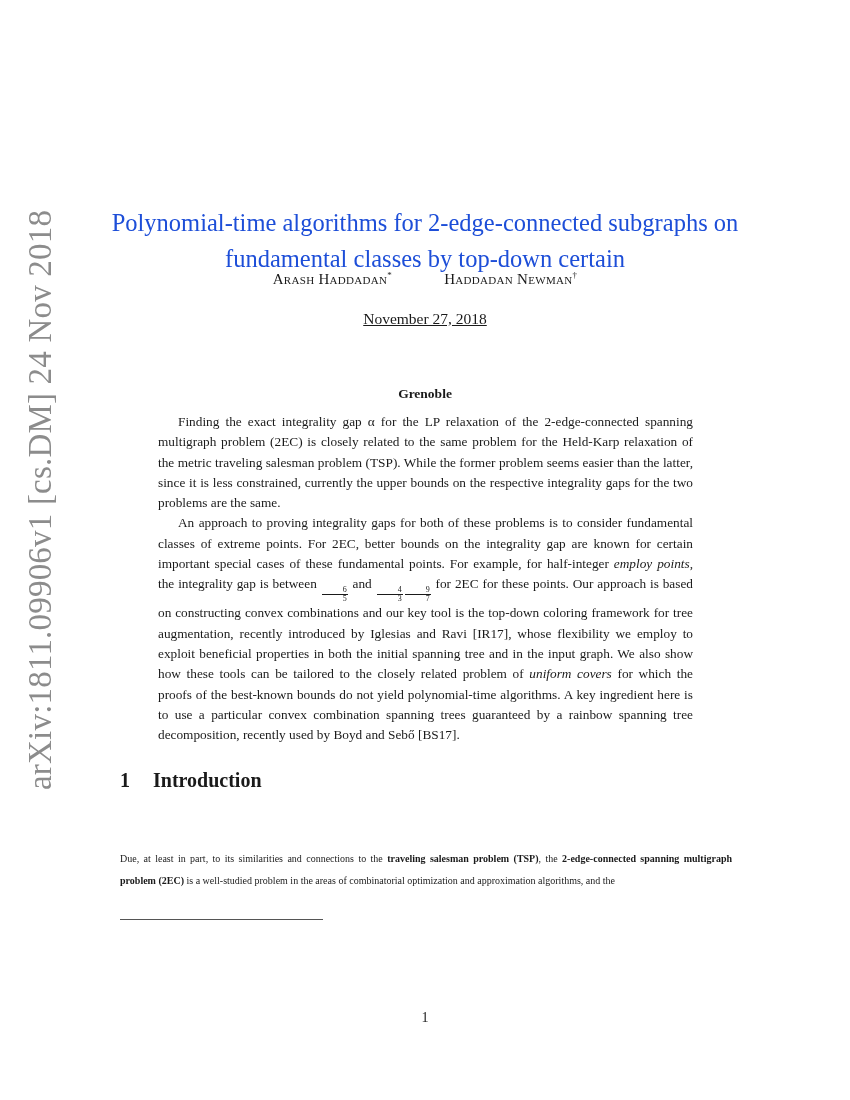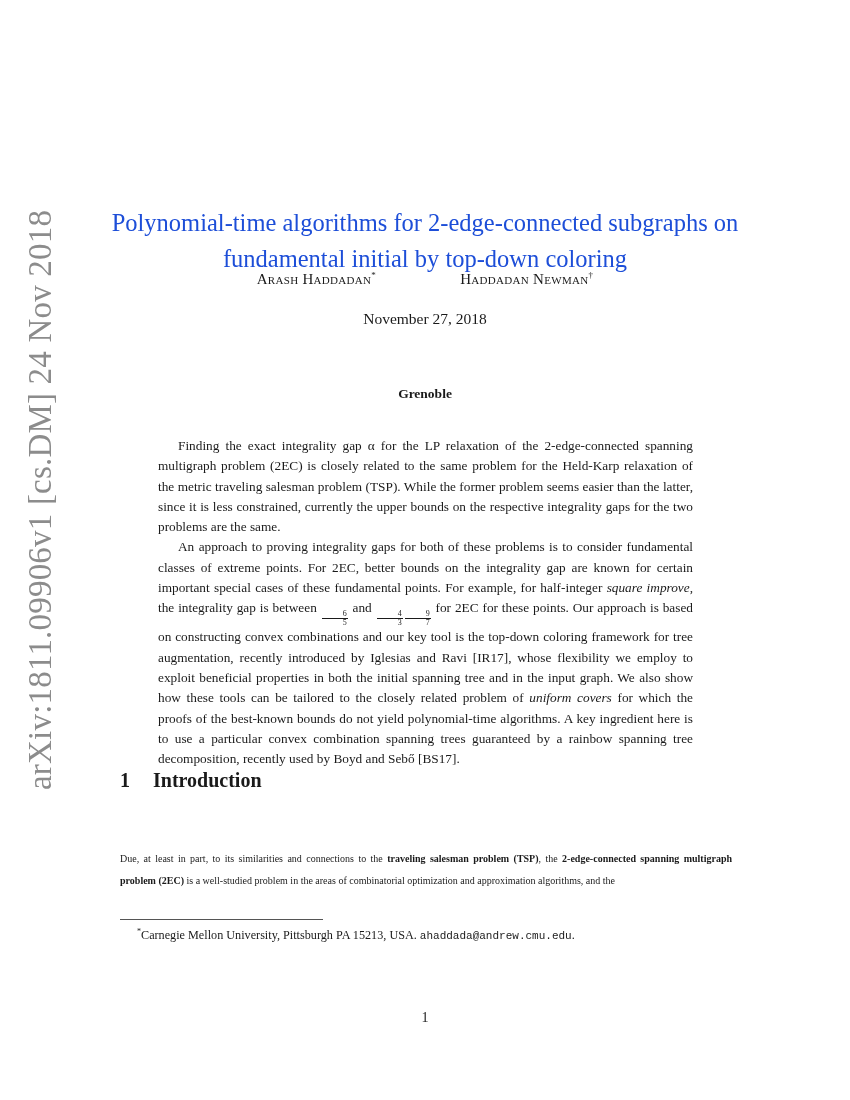--- a/index.html
+++ b/index.html
@@ -14,32 +14,32 @@
       font-family: "Liberation Serif", serif;
     }
     .title {
       position: absolute; left: 110px; width: 630px; top: 176px;
       text-align: center; font-size: 24.5px; line-height: 36px; color: #1d4ed8; margin-top: 29px;
     }
     .authors {
       position: absolute; left: 110px; width: 630px; top: 270px;
       text-align: center; font-size: 15px; font-variant: small-caps; letter-spacing: 0.3px;
     }
-    .authors .author { display: inline-block; margin: 0 40px; }
+    .authors .author { display: inline-block; margin: 0 24px; }
     .authors sup { font-size: 9px; font-variant: normal; }
     .date {
       position: absolute; left: 110px; width: 630px; top: 310px;
-      text-align: center; font-size: 15.5px;
+      text-align: center; font-size: 15.5px; text-decoration: underline;
     }
     .abstract-heading {
       position: absolute; left: 110px; width: 630px; top: 386px;
       text-align: center; font-size: 13.5px; font-weight: bold;
     }
     .abstract {
-      position: absolute; left: 158px; width: 535px; top: 436px;
+      position: absolute; left: 158px; width: 535px; top: 412px;
       font-size: 13.3px; line-height: 20.3px; text-align: justify;
     }
     .abstract p { margin: 0; text-indent: 20px; }
     .frac {
       display: inline-flex; flex-direction: column; vertical-align: -4px;
       font-size: 8px; line-height: 8px; text-align: center; margin: 0 1px;
     }
     .frac .num { border-bottom: 0.8px solid #1a1a1a; padding: 0 1px; }
     .section-heading {
       position: absolute; left: 120px; top: 769px;
@@ -68,51 +68,50 @@
       text-align: center; font-size: 14px;
     }
   </style>
 </head>
 <body>
 
 <div class="arxiv-stamp">arXiv:1811.09906v1  [cs.DM]  24 Nov 2018</div>
 
 <div class="title">
   <div>Polynomial-time algorithms for 2-edge-connected subgraphs on</div>
-  <div>fundamental initial by top-down coloring</div>
+  <div>fundamental classes by top-down certain</div>
 </div>
 
 <div class="authors">
   <span class="author"><span>Arash Haddadan</span><sup>*</sup></span>
   <span class="author"><span>Haddadan Newman</span><sup>†</sup></span>
 </div>
 
 <div class="date">November 27, 2018</div>
 
 <div class="abstract-heading">Grenoble</div>
 
 <div class="abstract">
   <p>Finding the exact integrality gap α for the LP relaxation of the 2-edge-connected spanning multigraph problem (2EC) is closely related to the same problem for the Held-Karp relaxation of the metric traveling salesman problem (TSP). While the former problem seems easier than the latter, since it is less constrained, currently the upper bounds on the respective integrality gaps for the two problems are the same.</p>
-  <p><span>An approach to proving integrality gaps for both of these problems is to consider fundamental classes of extreme points. For 2EC, better bounds on the integrality gap are known for certain important special cases of these fundamental points. For example, for half-integer </span><em>square improve</em><span>, the integrality gap is between </span><span class="frac">
+  <p><span>An approach to proving integrality gaps for both of these problems is to consider fundamental classes of extreme points. For 2EC, better bounds on the integrality gap are known for certain important special cases of these fundamental points. For example, for half-integer </span><em>employ points</em><span>, the integrality gap is between </span><span class="frac">
         <span class="num">6</span>
         <span>5</span>
       </span><span> and </span><span class="frac">
         <span class="num">4</span>
         <span>3</span>
       </span><span class="frac">
         <span class="num">9</span>
         <span>7</span>
       </span><span> for 2EC for these points. Our approach is based on constructing convex combinations and our key tool is the top-down coloring framework for tree augmentation, recently introduced by Iglesias and Ravi [IR17], whose flexibility we employ to exploit beneficial properties in both the initial spanning tree and in the input graph. We also show how these tools can be tailored to the closely related problem of </span><em>uniform covers</em><span> for which the proofs of the best-known bounds do not yield polynomial-time algorithms. A key ingredient here is to use a particular convex combination spanning trees guaranteed by a rainbow spanning tree decomposition, recently used by Boyd and Sebő [BS17].</span></p>
 </div>
 
 <div class="section-heading"><span class="num">1</span><span>Introduction</span></div>
 
 <div class="intro">
   <p><span>Due, at least in part, to its similarities and connections to the </span><b>traveling salesman problem (TSP)</b><span>, the </span><b>2-edge-connected spanning multigraph problem (2EC)</b><span> is a well-studied problem in the areas of combinatorial optimization and approximation algorithms, and the</span></p>
 </div>
 
 <div class="footnote-rule"></div>
 
 <div class="footnotes">
-  <p class="indent"><sup>*</sup><span>Carnegie Mellon University, Pittsburgh PA 15213, USA. </span><span class="mono">ahaddada@andrew.cmu.edu</span><span>.</span></p>
 </div>
 
 <div class="page-number">1</div>
 
 </body></html>

